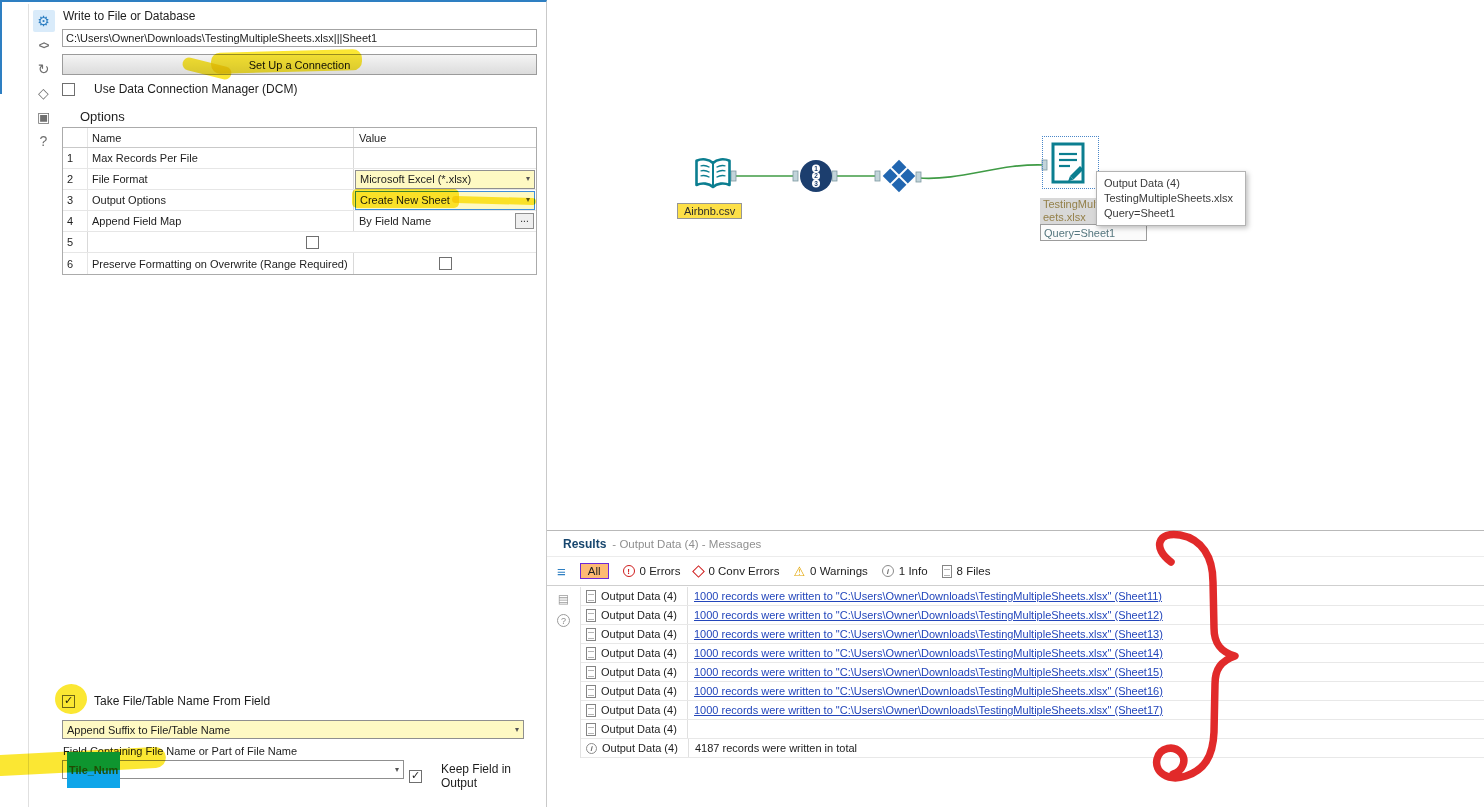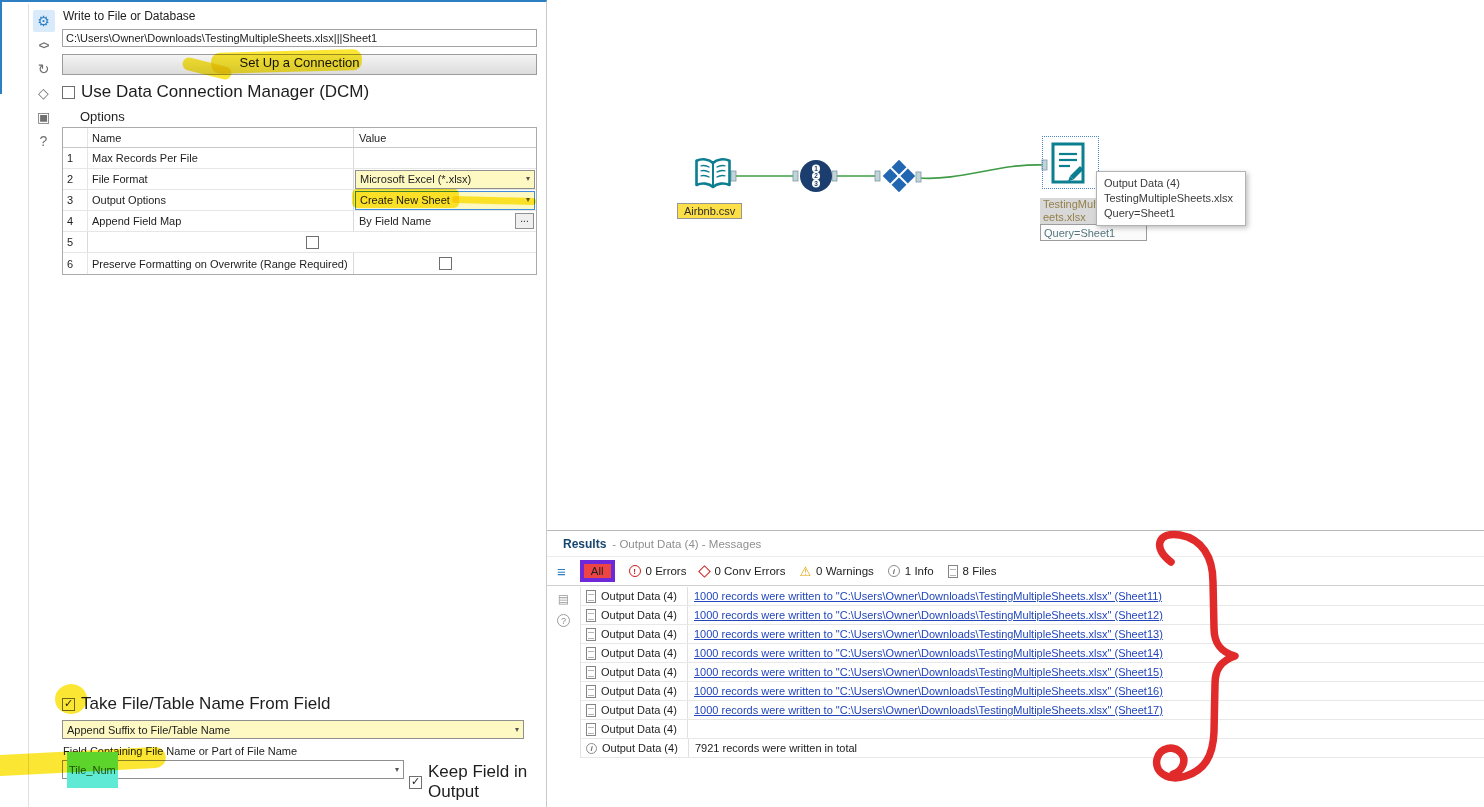--- a/index.html
+++ b/index.html
@@ -8,22 +8,22 @@
 
   
   .cfg{position:absolute;left:0;top:0;width:547px;height:807px;background:#fff;border-top:2px solid #2e7fc2;border-right:1px solid #c9c9c9}
   .edge-accent{position:absolute;left:0;top:0;width:2px;height:92px;background:#2e7fc2;z-index:5}
   .cfg-tabs{position:absolute;left:28px;top:2px;width:30px;height:803px;border-left:1px solid #e0e0e0;padding-top:4px}
   .tab{width:22px;height:22px;margin:2px auto;display:flex;align-items:center;justify-content:center;font-size:14px;color:#6f6f6f;cursor:pointer}
   .tab.sel{background:#d9ebfa;color:#2e7fc2;border-radius:2px}
   .tab.code{font-size:10px;font-weight:bold;letter-spacing:-1px}
   .cfg-title{position:absolute;left:63px;top:7px;font-size:12px;color:#1d1d1d}
   .path-input{position:absolute;left:62px;top:27px;width:475px;height:18px;border:1px solid #a3a3a3;font-size:11px;padding:0 3px;color:#1d1d1d;font-family:"Liberation Sans",sans-serif;background:#fff}
-  .setup-btn{position:absolute;left:62px;top:52px;width:475px;height:21px;background:linear-gradient(#f4f4f4,#dcdcdc);border:1px solid #9b9b9b;display:flex;justify-content:center;font-size:13px;color:#111;cursor:pointer}
-  .cbrow{position:absolute;display:flex;align-items:center;gap:6px;font-size:17px;color:#1d1d1d;cursor:pointer}
+  .setup-btn{position:absolute;left:62px;top:52px;width:475px;height:21px;background:linear-gradient(#f4f4f4,#dcdcdc);border:1px solid #9b9b9b;display:flex;align-items:center;justify-content:center;font-size:11px;color:#111;cursor:pointer}
+  .cbrow{position:absolute;display:flex;align-items:center;gap:19px;font-size:12px;color:#1d1d1d;cursor:pointer}
   .cb{width:13px;height:13px;border:1px solid #6f6f6f;background:#fff;display:inline-flex;align-items:center;justify-content:center;font-size:11px;color:#222;flex:0 0 auto}
   .cb.checked::after{content:"✓";margin-top:-1px}
   .dcm{left:62px;top:80px}
   .options-label{position:absolute;left:80px;top:107px;font-size:13px}
   .opt-table{position:absolute;left:62px;top:125px;width:475px;border:1px solid #ababab;background:#fff;font-size:11px}
   .t-head{display:flex;height:20px;border-bottom:1px solid #c9c9c9;align-items:center}
   .t-row{display:flex;height:21px;border-bottom:1px solid #e6e6e6;align-items:center}
   .t-row:last-child{border-bottom:none}
   .c-num{width:24px;padding-left:4px;flex:0 0 auto}
   .c-name{width:266px;padding-left:4px;border-left:1px solid #e6e6e6;height:100%;display:flex;align-items:center;flex:0 0 auto}
@@ -33,21 +33,21 @@
   .dd-arrow{position:absolute;right:4px;top:50%;transform:translateY(-58%);font-size:8px;color:#555}
   .dd.focus{border-color:#3d8edb}
   .dd.white{background:#fff}
   .val-plain{padding-left:5px}
   .dots-btn{position:absolute;right:2px;top:2px;width:19px;height:16px;border:1px solid #8f8f8f;background:#efefef;display:flex;align-items:flex-start;justify-content:center;font-size:10px;line-height:9px;cursor:pointer}
   .cb.center{margin:0 auto}
   .take{left:62px;top:692px;z-index:3}
   .suffix-dd{position:absolute;left:62px;top:718px;width:462px}
   .field-label{position:absolute;left:63px;top:743px;font-size:11px}
   .field-dd{position:absolute;left:62px;top:758px;width:342px}
-  .hl-green{background:#5eead4;color:#20520a;font-weight:normal;padding:12px 2px}
+  .hl-green{background:#0ea5e9;color:#20520a;font-weight:bold;padding:12px 2px}
   .keep{left:409px;top:760px}
 
   
   .marker{position:absolute;background:rgba(250,225,0,.8);mix-blend-mode:multiply;pointer-events:none;z-index:8}
   .m-setup{left:211px;top:51px;width:151px;height:21px;border-radius:9px;transform:rotate(-1.5deg)}
   .m-setup-tail{left:182px;top:62px;width:50px;height:13px;border-radius:7px;transform:rotate(14deg)}
   .m-create{left:352px;top:189px;width:107px;height:19px;border-radius:5px}
   .m-create-tail{left:452px;top:197px;width:84px;height:7px;border-radius:4px;transform:rotate(1.5deg)}
   .m-cb{left:55px;top:684px;width:32px;height:30px;border-radius:50%;transform:rotate(-8deg)}
   .m-swipe{left:-10px;top:751px;width:176px;height:21px;border-radius:11px;transform:rotate(-3deg)}
@@ -66,21 +66,21 @@
   .query-box{position:absolute;left:493px;top:224px;width:107px;height:17px;border:1px solid #9c9c9c;background:#fbfbfb;font-size:11px;color:#56777f;display:flex;align-items:center;padding-left:3px;z-index:1}
   .tooltip{position:absolute;left:549px;top:171px;width:150px;background:#fff;border:1px solid #b3b3b3;box-shadow:2px 2px 5px rgba(0,0,0,.25);font-size:11px;color:#3a3a3a;padding:4px 7px;line-height:15px;z-index:10}
 
   
   .results{position:absolute;left:547px;top:530px;width:937px;height:277px;background:#fff;border-top:1px solid #b9b9b9}
   .res-header{height:26px;display:flex;align-items:center;padding-left:16px;gap:6px;border-bottom:1px solid #ececec}
   .res-title{font-size:12px;font-weight:bold;color:#17466e}
   .res-sub{font-size:11.5px;color:#8f8f8f}
   .res-toolbar{height:29px;display:flex;align-items:center;gap:14px;padding-left:10px;border-bottom:1px solid #cfcfcf;font-size:11.5px;color:#222}
   .ic-menu{color:#2e7fc2;font-size:15px;cursor:pointer}
-  .btn-all{border:4px solid #6d28d9;background:#ef4444;padding:1px 7px;font-size:11.5px;cursor:pointer}
+  .btn-all{border:1px solid #6d28d9;background:#fdba74;padding:1px 7px;font-size:11.5px;cursor:pointer}
   .filt{display:inline-flex;align-items:center;gap:5px;cursor:pointer}
   .ic-err{width:12px;height:12px;border-radius:50%;border:1.5px solid #cf1d1d;color:#cf1d1d;display:inline-flex;align-items:center;justify-content:center;font-size:8px;font-weight:bold;flex:0 0 auto}
   .ic-conv{width:9px;height:9px;border:1.5px solid #cf1d1d;transform:rotate(45deg);display:inline-block;flex:0 0 auto}
   .ic-warn{color:#e2a400;font-size:13px}
   .ic-info{width:12px;height:12px;border-radius:50%;border:1.5px solid #8c8c8c;color:#6f6f6f;display:inline-flex;align-items:center;justify-content:center;font-size:8px;font-style:italic;font-weight:bold;flex:0 0 auto}
   .page-ic{position:relative;width:10px;height:13px;border:1px solid #858585;background:#fff;display:inline-block;flex:0 0 auto}
   .page-ic::after{content:'';position:absolute;left:1px;right:1px;top:3px;height:5px;border-top:1px solid #b5b5b5;border-bottom:1px solid #b5b5b5}
   .res-gutter{position:absolute;left:0;top:56px;width:33px;bottom:0;display:flex;flex-direction:column;align-items:center;gap:8px;padding-top:5px}
   .g-ic{color:#9b9b9b;font-size:12px;cursor:pointer}
   .g-q{width:13px;height:13px;border-radius:50%;border:1px solid #9b9b9b;display:flex;align-items:center;justify-content:center;font-size:9px;color:#8a8a8a;cursor:pointer}
@@ -376,21 +376,21 @@
       </div>
       <div class="mrow">
         <span class="page-ic"></span>
         <span class="msrc">Output Data (4)</span>
         <span class="msep"></span>
       </div>
       <div class="mrow">
         <span class="ic-info">i</span>
         <span class="msrc">Output Data (4)</span>
         <span class="msep"></span>
-        <span class="mtext">7921 records were written in total</span>
+        <span class="mtext">4187 records were written in total</span>
       </div>
     </div>
   </div>
 
   <svg class="red-brace" width="1484" height="807">
     <path d="M 1171 562 C 1152 548, 1158 531, 1180 535 C 1202 539, 1213 557, 1213 582
              L 1214 628 C 1214 644, 1221 652, 1235 656 C 1221 661, 1215 669, 1215 684
              L 1214 732 C 1213 757, 1204 770, 1186 776 C 1168 782, 1154 772, 1157 759
              C 1160 747, 1174 745, 1181 753 C 1187 760, 1183 771, 1173 774" fill="none" stroke="#df1a1a" stroke-width="7.5" stroke-linecap="round" stroke-linejoin="round" opacity="0.93"></path>
   </svg>

